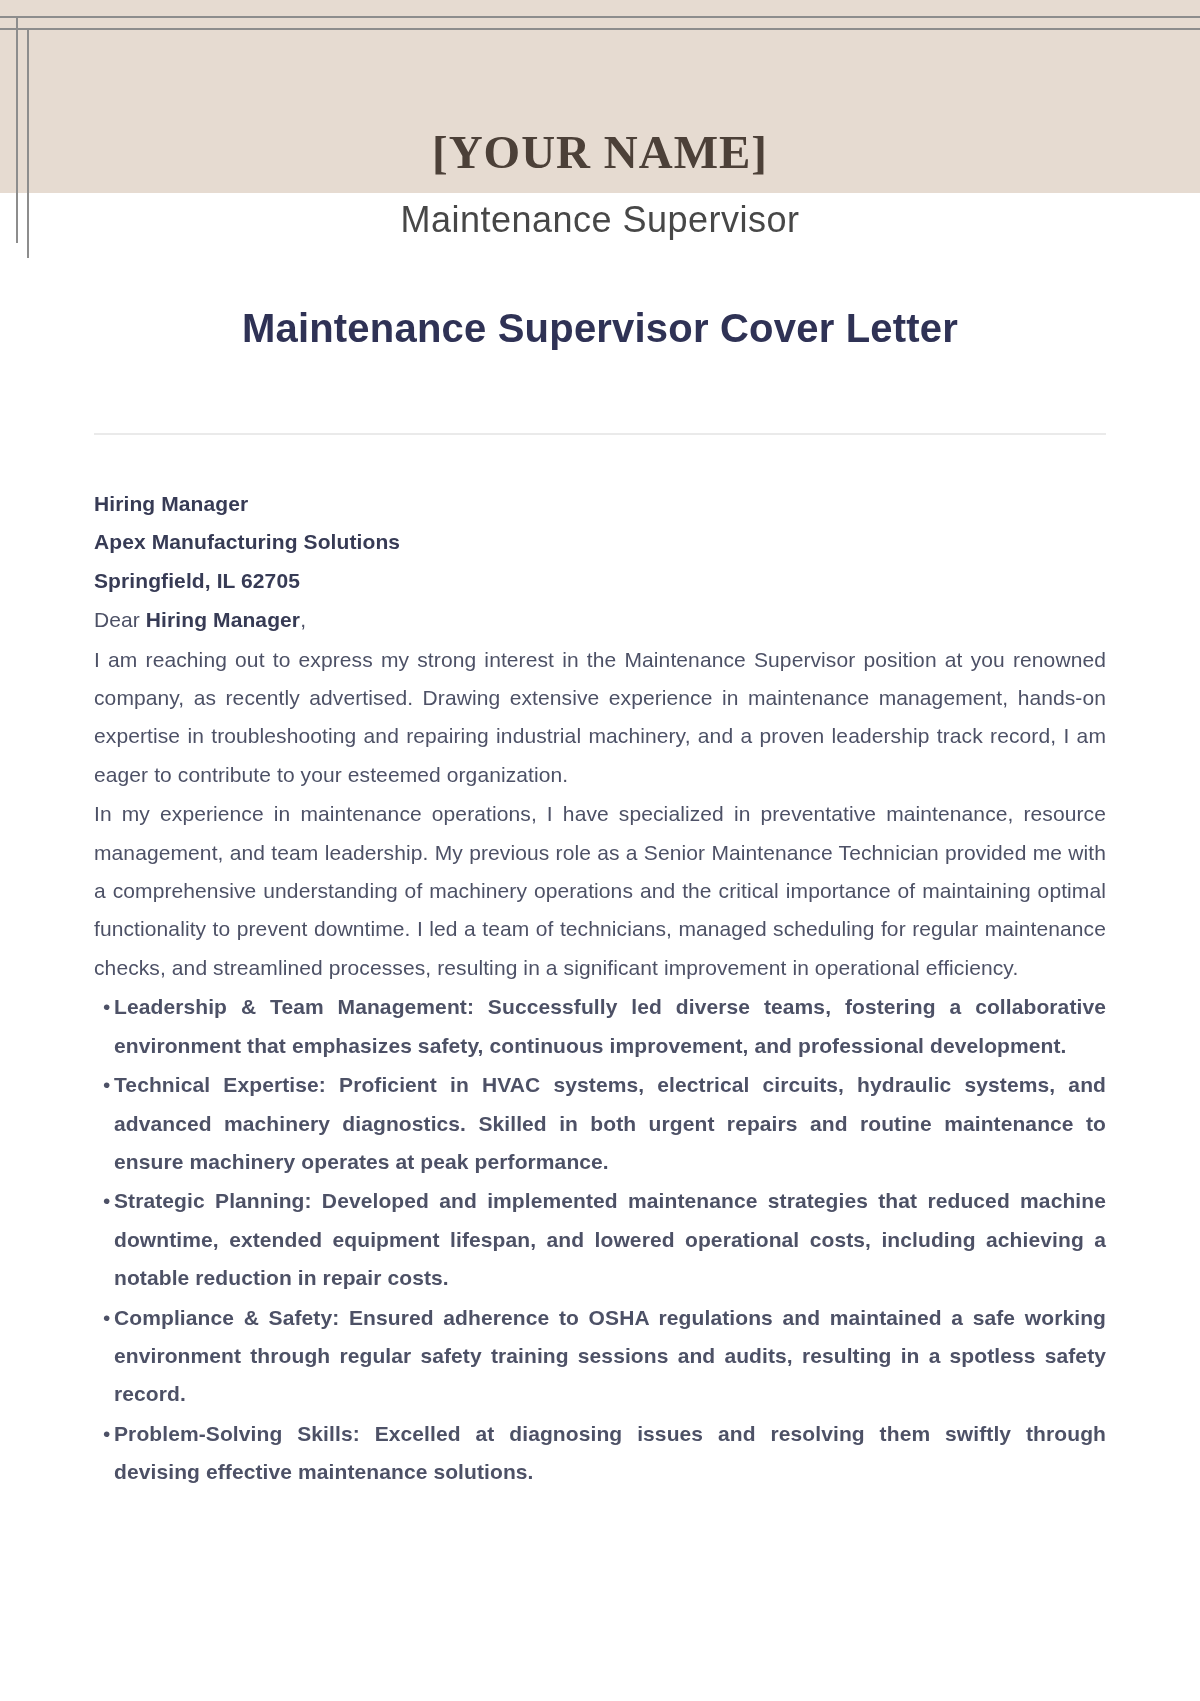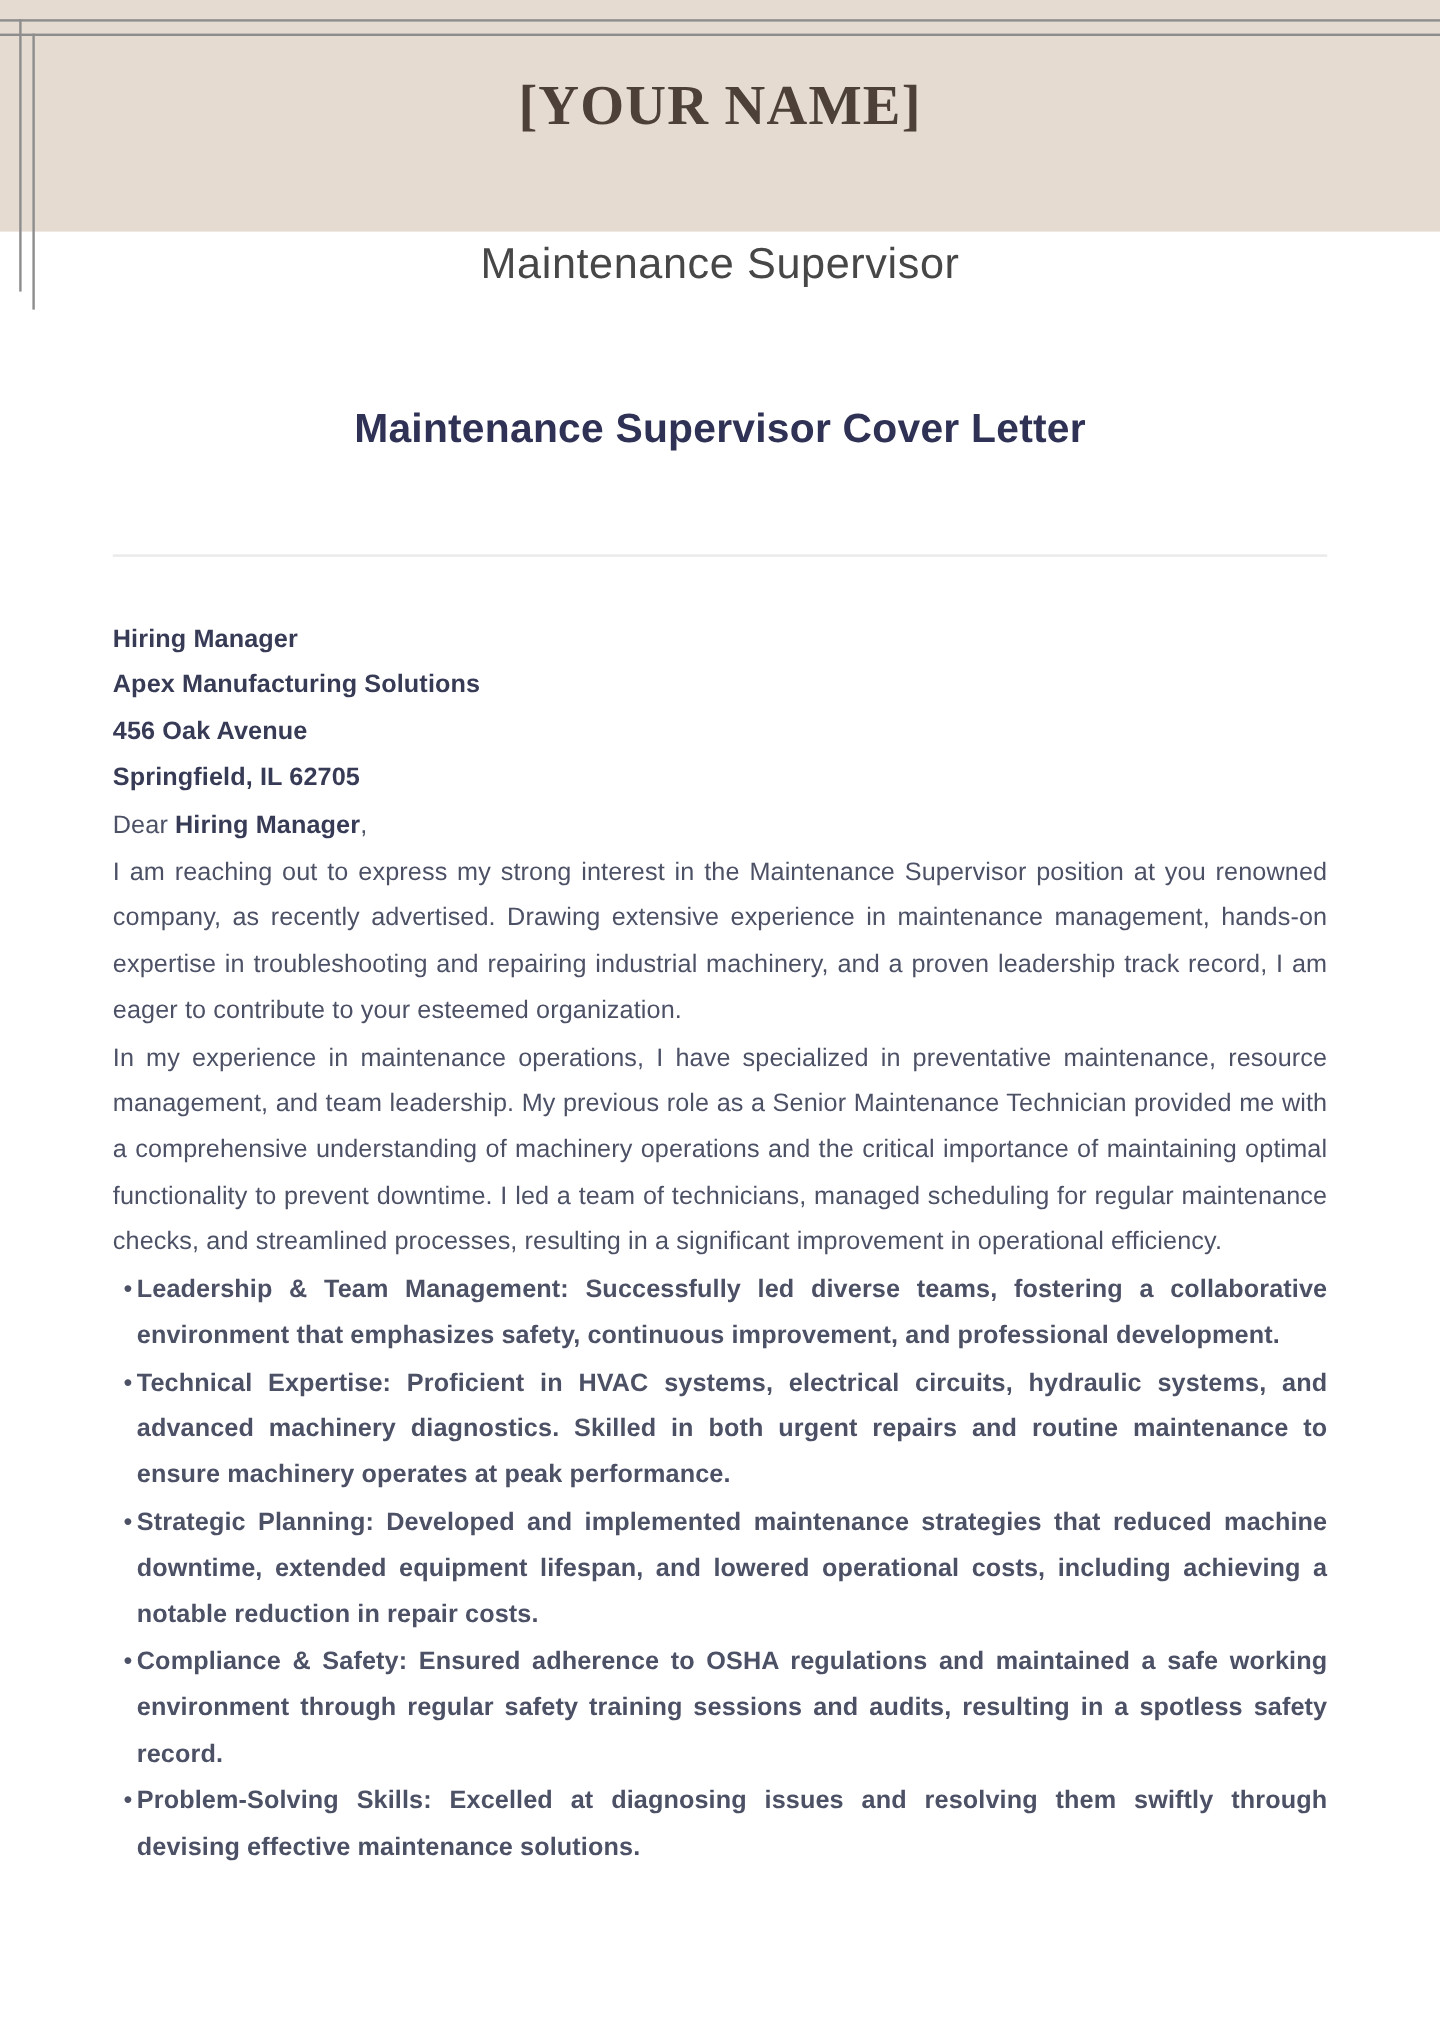--- a/index.html
+++ b/index.html
@@ -18,21 +18,21 @@
   .frame-v { position: absolute; width: 2px; background: #8d8d8d; }
   .frame-v.one { left: 16px; top: 16px; height: 227px; }
   .frame-v.two { left: 27px; top: 28px; height: 230px; }
 
   
   .banner {
     height: 193px;
     background: #e6dbd1;
     display: flex;
     justify-content: center;
-    align-items: center;
+    align-items: flex-end;
     padding-bottom: 16px;
     box-sizing: border-box;
   }
   .banner h1 {
     margin: 0;
     font-family: "Liberation Serif", serif;
     font-weight: 700;
     font-size: 47px;
     line-height: 1.05;
     letter-spacing: 1px;
@@ -43,23 +43,23 @@
     margin-top: 11px;
     font-size: 36px;
     line-height: 32px;
     letter-spacing: 0.5px;
     color: #474747;
   }
 
   .sheet { padding: 0 94px; }
 
   .doc-title {
-    margin: 101px 0 0;
+    margin: 72px 0 0;
     text-align: center;
-    font-size: 34px;
+    font-size: 40px;
     line-height: 40px;
     font-weight: 700;
     letter-spacing: 0.2px;
     color: #2f3255;
   }
   .divider {
     border: none;
     border-top: 2px solid #eaeaea;
     margin: 85px 0 0;
   }
@@ -97,21 +97,20 @@
 
   <main class="sheet">
     <h2 class="doc-title">Maintenance Supervisor Cover Letter</h2>
     <hr class="divider">
 
     <div class="letter">
 
       <div class="recipient block">
         <p>Hiring Manager</p>
         <p>Apex Manufacturing Solutions</p>
-        <p>456 Oak Avenue</p>
         <p>Springfield, IL 62705</p>
       </div>
 
       <p class="salutation block"><span>Dear </span><strong>Hiring Manager</strong><span>,</span></p>
 
       <p class="para block">I am reaching out to express my strong interest in the Maintenance Supervisor position at you renowned company, as recently advertised. Drawing extensive experience in maintenance management, hands-on expertise in troubleshooting and repairing industrial machinery, and a proven leadership track record, I am eager to contribute to your esteemed organization.</p>
       <p class="para block">In my experience in maintenance operations, I have specialized in preventative maintenance, resource management, and team leadership. My previous role as a Senior Maintenance Technician provided me with a comprehensive understanding of machinery operations and the critical importance of maintaining optimal functionality to prevent downtime. I led a team of technicians, managed scheduling for regular maintenance checks, and streamlined processes, resulting in a significant improvement in operational efficiency.</p>
 
       <ul class="highlights">
         <li>

